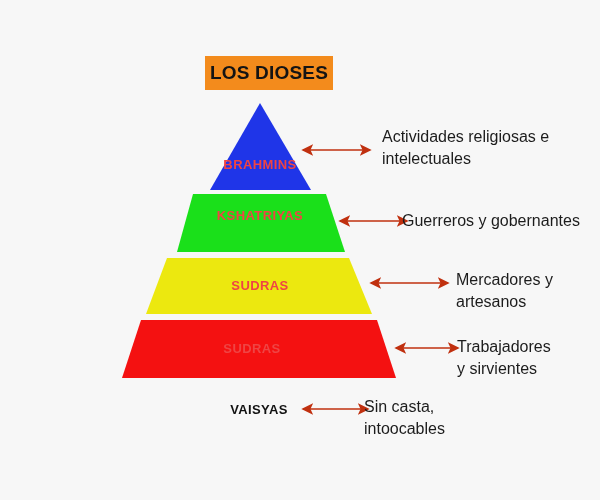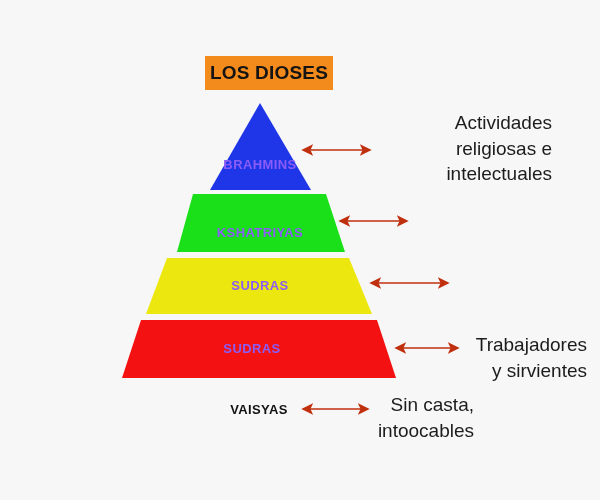--- a/index.html
+++ b/index.html
@@ -48,52 +48,52 @@
     width: 600px;
     height: 500px;
     pointer-events: none;
   }
   #pyramid polygon { pointer-events: auto; }
 
   
   .tier-label {
     font-size: 13px;
     font-weight: bold;
-    color: #8b5cf6;
+    color: #ef4444;
     letter-spacing: 0.4px;
     white-space: nowrap;
     text-align: center;
     transform: translate(-50%, -50%);
   }
   #tier-label-0 { left: 260px; top: 164px; }
-  #tier-label-1 { left: 260px; top: 232px; }
+  #tier-label-1 { left: 260px; top: 215px; }
   #tier-label-2 { left: 260px; top: 285px; }
   #tier-label-3 { left: 252px; top: 348px; }
 
   
   #outcaste-label {
     left: 259px;
     top: 409px;
     transform: translate(-50%, -50%);
     font-size: 13px;
     font-weight: bold;
     color: #111111;
     letter-spacing: 0.4px;
     white-space: nowrap;
   }
 
   
   .arrow-svg { overflow: visible; }
 
   
   .desc {
-    font-size: 19px;
+    font-size: 16px;
     color: #1c1c1c;
     line-height: 1.35;
-    text-align: right;
+    text-align: left;
     white-space: pre-line;
     transform: translate(-50%, -50%);
   }
   #desc-0 { left: 467px; top: 148px; width: 170px; }
   #desc-1 { left: 497px; top: 221px; width: 190px; }
   #desc-2 { left: 521px; top: 291px; width: 130px; }
   #desc-3 { left: 522px; top: 358px; width: 130px; }
   #desc-4 { left: 419px; top: 418px; width: 110px; }
 </style>
 </head>
@@ -130,18 +130,21 @@
     </defs>
     <line x1="303" y1="150" x2="370" y2="150" stroke="#c0300f" stroke-width="1.7" marker-start="url(#ah-start)" marker-end="url(#ah-end)"></line>
     <line x1="340" y1="221" x2="407" y2="221" stroke="#c0300f" stroke-width="1.7" marker-start="url(#ah-start)" marker-end="url(#ah-end)"></line>
     <line x1="371" y1="283" x2="448" y2="283" stroke="#c0300f" stroke-width="1.7" marker-start="url(#ah-start)" marker-end="url(#ah-end)"></line>
     <line x1="396" y1="348" x2="458" y2="348" stroke="#c0300f" stroke-width="1.7" marker-start="url(#ah-start)" marker-end="url(#ah-end)"></line>
     <line x1="303" y1="409" x2="368" y2="409" stroke="#c0300f" stroke-width="1.7" marker-start="url(#ah-start)" marker-end="url(#ah-end)"></line>
   </svg>
 
   <div class="abs desc" id="desc-0">Actividades religiosas e
 intelectuales</div>
+  <div class="abs desc" id="desc-1">Guerreros y gobernantes</div>
+  <div class="abs desc" id="desc-2">Mercadores y
+artesanos</div>
   <div class="abs desc" id="desc-3">Trabajadores
 y sirvientes</div>
   <div class="abs desc" id="desc-4">Sin casta,
 intoocables</div>
 
 </div>
 
 </body></html>

